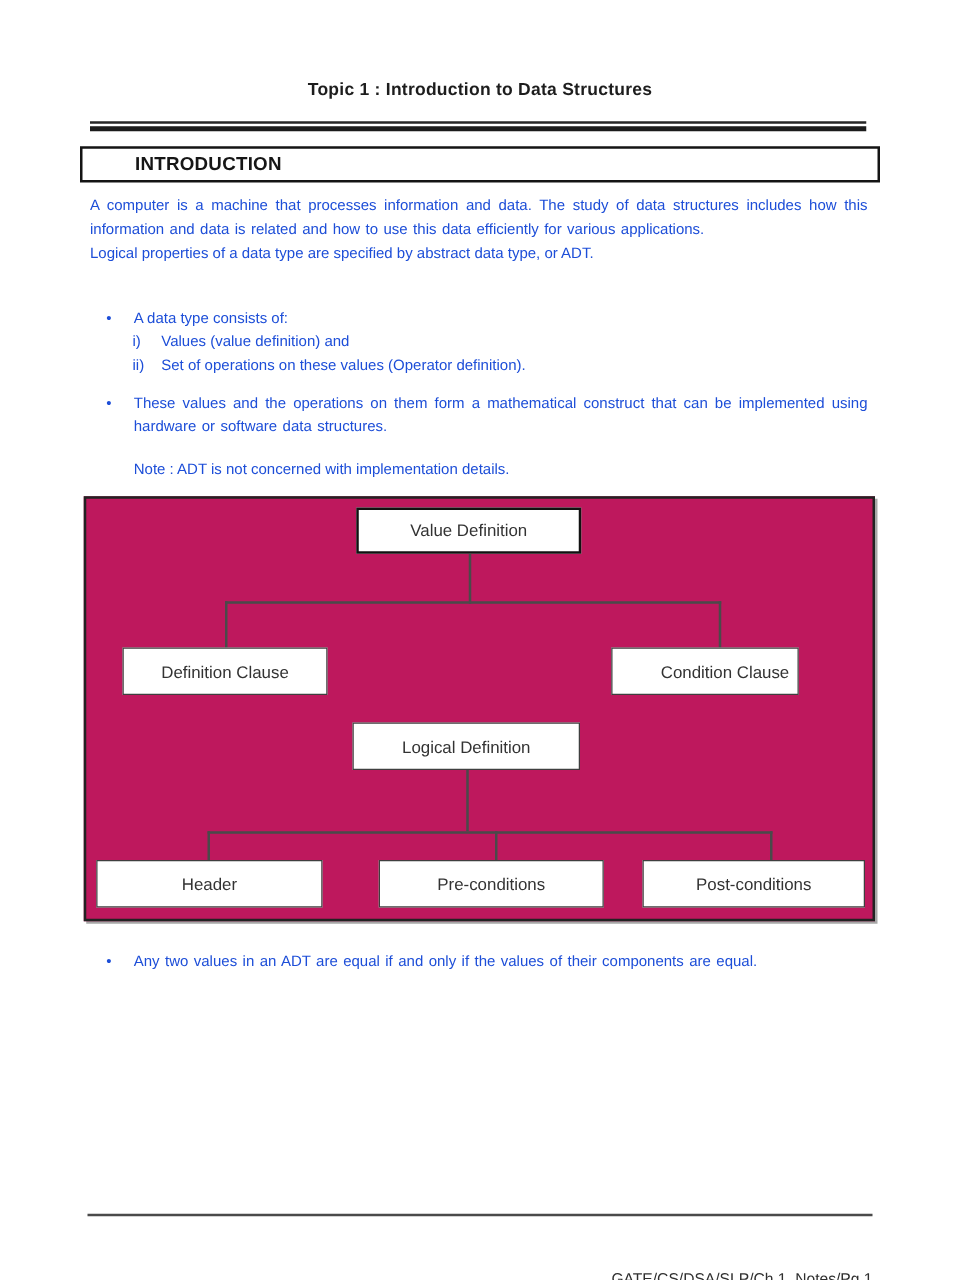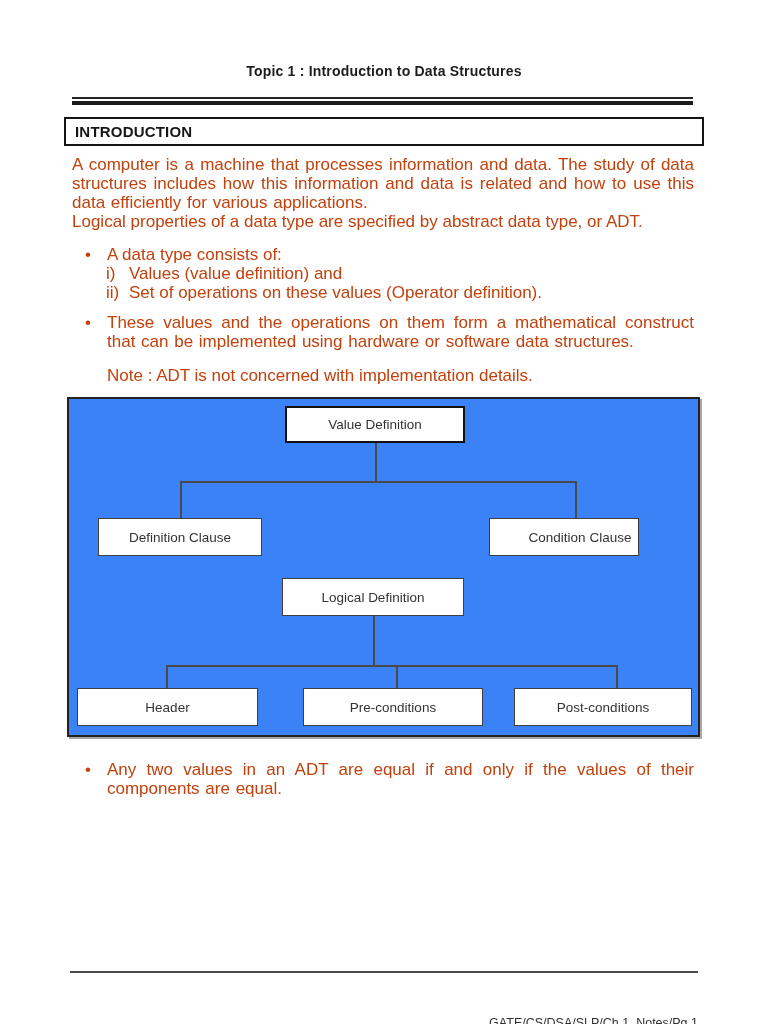--- a/index.html
+++ b/index.html
@@ -16,48 +16,48 @@
     font-size:14px;font-weight:bold;color:#1d1d1d;letter-spacing:0.2px;
   }
   .title-rule{
     top:97px;left:72px;width:621px;height:2px;
     border-top:2px solid #262626;border-bottom:4px solid #1b1b1b;
   }
 
   
   .section-box{
     top:117px;left:64px;width:640px;height:29px;box-sizing:border-box;
-    border:2px solid #141414;display:flex;align-items:center;
+    border:2px solid #141414;display:flex;align-items:center;padding-left:33px;
   }
   .section-box span{
     font-size:15px;font-weight:bold;color:#161616;padding-left:9px;letter-spacing:0.2px;
   }
 
   
-  .bodytext{font-size:17px;line-height:19px;color:#c2410c;}
+  .bodytext{font-size:12px;line-height:19px;color:#1d4ed8;}
   .just{text-align:justify;word-spacing:1px;}
   .para-block{top:155px;left:72px;width:622px;}
 
   .bullet{left:72px;width:622px;}
   .b1{top:245px;}
   .b2{top:313px;}
   .b3{top:760px;}
   .bullet-row{display:flex;}
   .bullet-mark{width:35px;box-sizing:border-box;padding-left:13px;flex:none;}
   .bullet-body{flex:1;}
   .sub-row{display:flex;}
   .sub-mark{width:23px;flex:none;margin-left:34px;}
   .sub-text{flex:1;}
 
   .note-line{top:366px;left:107px;width:560px;}
 
   
   .diagram{
     top:397px;left:67px;width:633px;height:340px;box-sizing:border-box;
-    border:2px solid #222222;background:#3b82f6;
+    border:2px solid #222222;background:#be185d;
     box-shadow:2px 2px 0 rgba(60,60,60,0.45);
   }
   .node{
     position:absolute;box-sizing:border-box;border:1.5px solid #3f3f3f;
     display:flex;align-items:center;justify-content:center;
     font-size:13.5px;color:#333333;background:#ffffff;
   }
   .node-strong{border:2px solid #111111;}
   .vline{position:absolute;width:1.5px;background:#4a4a4a;}
   .hline{position:absolute;height:1.5px;background:#4a4a4a;}

